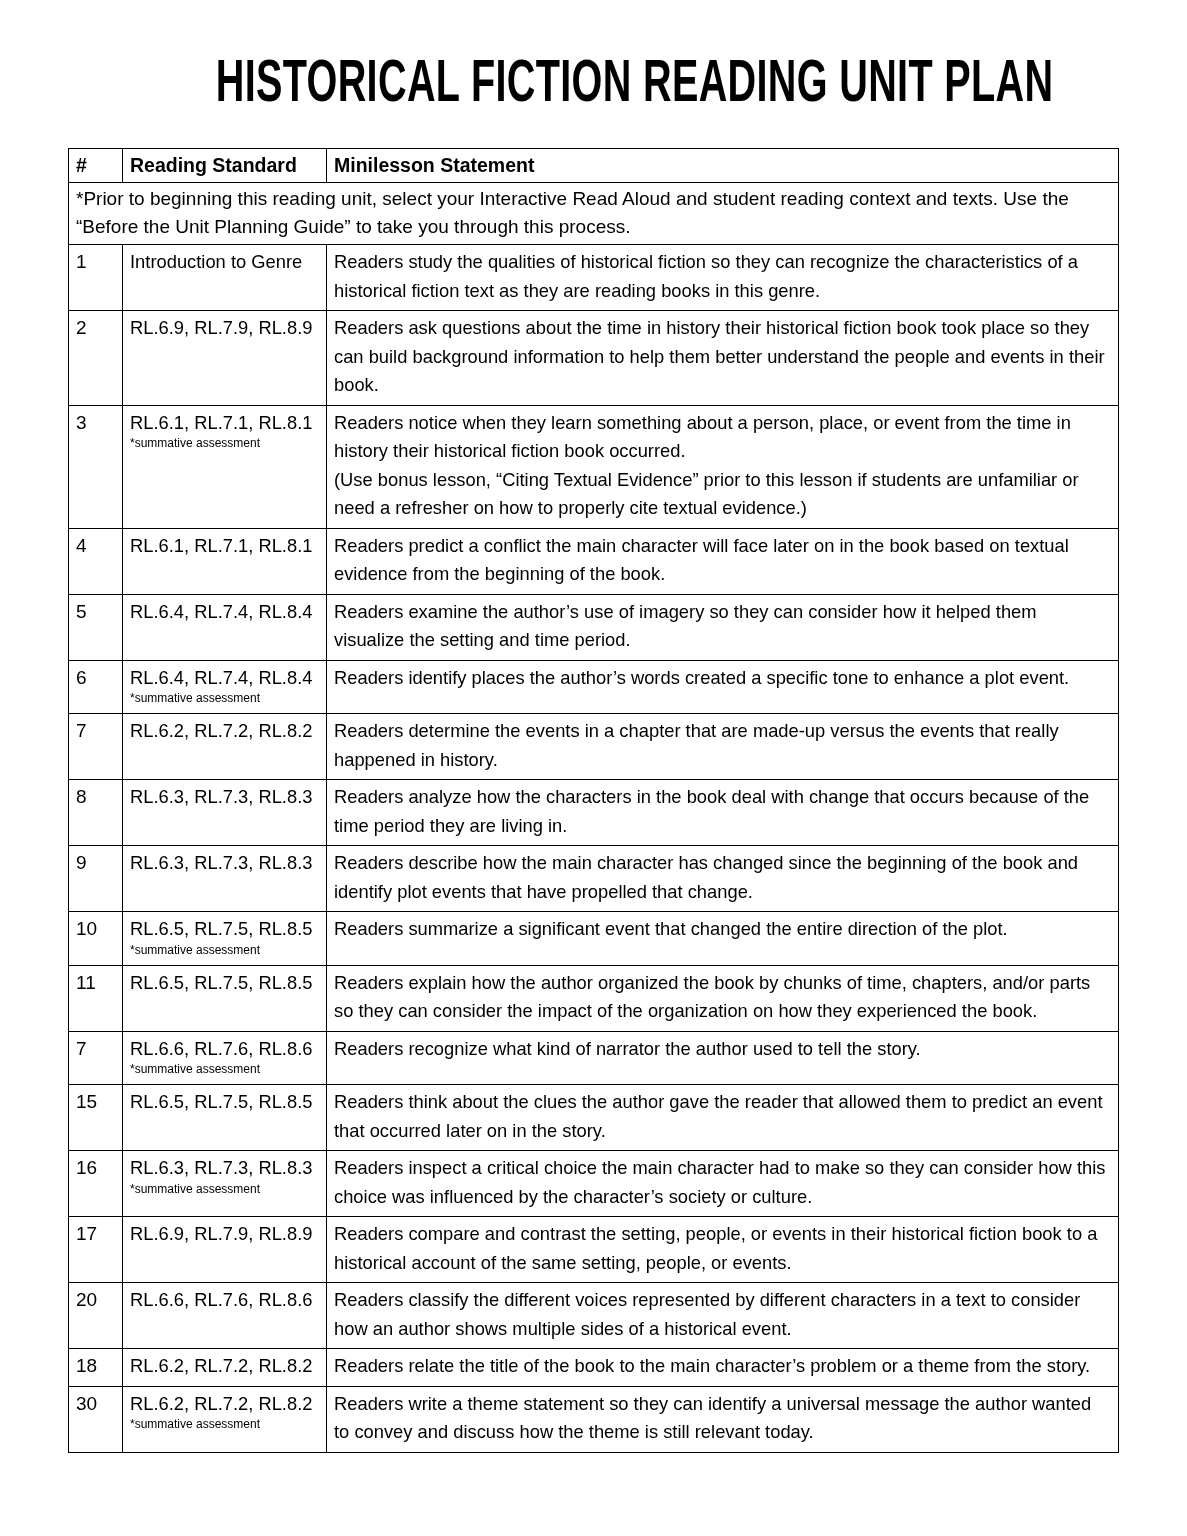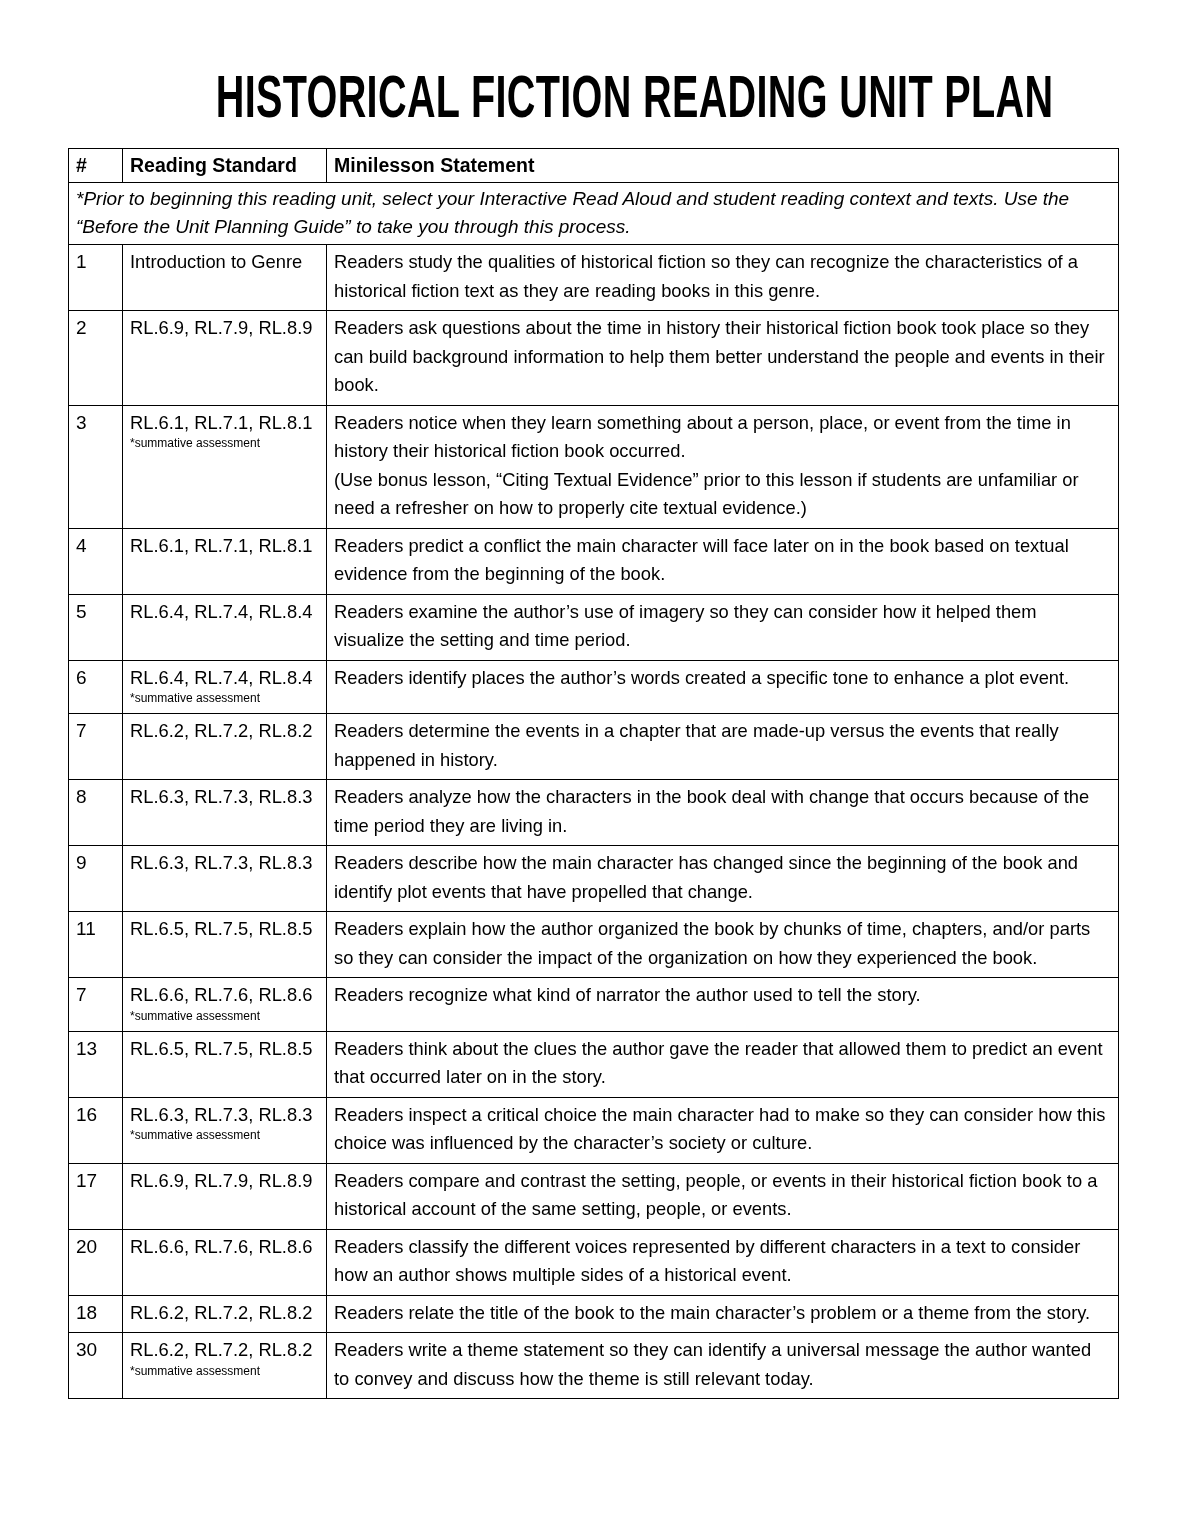--- a/index.html
+++ b/index.html
@@ -20,21 +20,21 @@
     height: 1536px;
     box-sizing: border-box;
     padding: 0;
     overflow: hidden;
   }
 
   
   .title-wrap {
     position: absolute;
     left: 0;
-    top: 66px;
+    top: 50px;
     width: 1058px;
     text-align: center;
   }
   .doc-title {
     display: inline-block;
     font-family: "Liberation Sans", sans-serif;
     font-weight: bold;
     font-size: 60px;
     line-height: 62px;
     letter-spacing: 0.5px;
@@ -70,21 +70,20 @@
   .hdr td {
     font-weight: bold;
     font-size: 19.5px;
     line-height: 26px;
     padding-top: 3px;
     padding-bottom: 4px;
   }
 
   
   .note td {
-    font-style: italic;
     font-size: 19px;
     line-height: 28px;
     padding-top: 2px;
     padding-bottom: 3px;
   }
 
   
   .sq {
     display: block;
     transform: scaleX(0.965);
@@ -203,40 +202,50 @@
         <tr>
           <td class="num">9</td>
           <td>
             <span class="sq">RL.6.3, RL.7.3, RL.8.3</span>
           </td>
           <td>
             <span class="sq">Readers describe how the main character has changed since the beginning of the book and identify plot events that have propelled that change.</span>
           </td>
         </tr>
         <tr>
+          <td class="num">10</td>
+          <td>
+            <span class="sq">RL.6.5, RL.7.5, RL.8.5</span>
+            <span class="subnote">*summative assessment</span>
+          </td>
+          <td>
+            <span class="sq">Readers summarize a significant event that changed the entire direction of the plot.</span>
+          </td>
+        </tr>
+        <tr>
           <td class="num">11</td>
           <td>
             <span class="sq">RL.6.5, RL.7.5, RL.8.5</span>
           </td>
           <td>
             <span class="sq">Readers explain how the author organized the book by chunks of time, chapters, and/or parts so they can consider the impact of the organization on how they experienced the book.</span>
           </td>
         </tr>
         <tr>
           <td class="num">7</td>
           <td>
             <span class="sq">RL.6.6, RL.7.6, RL.8.6</span>
             <span class="subnote">*summative assessment</span>
           </td>
           <td>
             <span class="sq">Readers recognize what kind of narrator the author used to tell the story.</span>
           </td>
         </tr>
         <tr>
-          <td class="num">13</td>
+          <td class="num">15</td>
           <td>
             <span class="sq">RL.6.5, RL.7.5, RL.8.5</span>
           </td>
           <td>
             <span class="sq">Readers think about the clues the author gave the reader that allowed them to predict an event that occurred later on in the story.</span>
           </td>
         </tr>
         <tr>
           <td class="num">16</td>
           <td>

